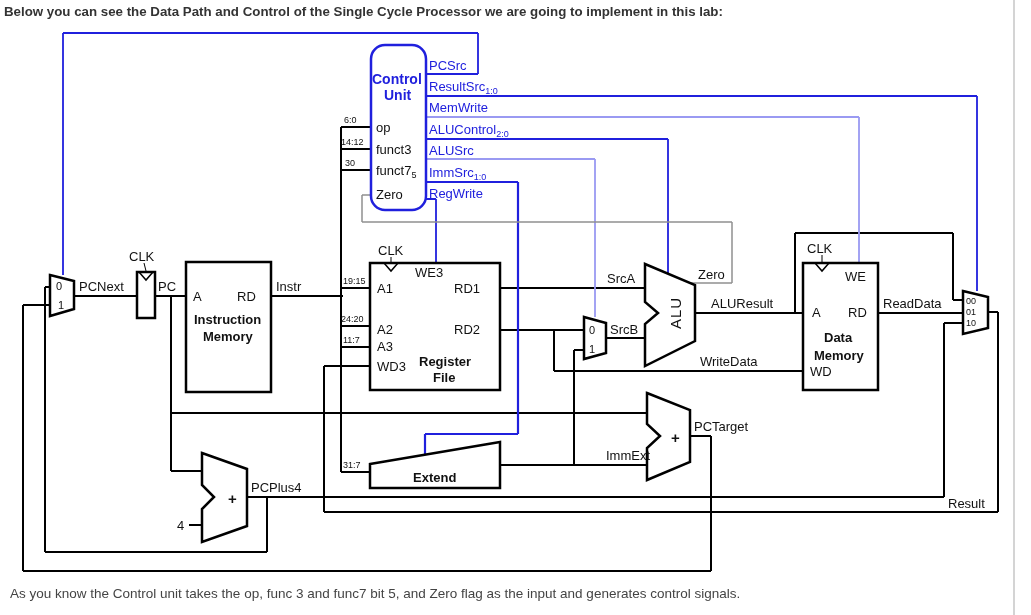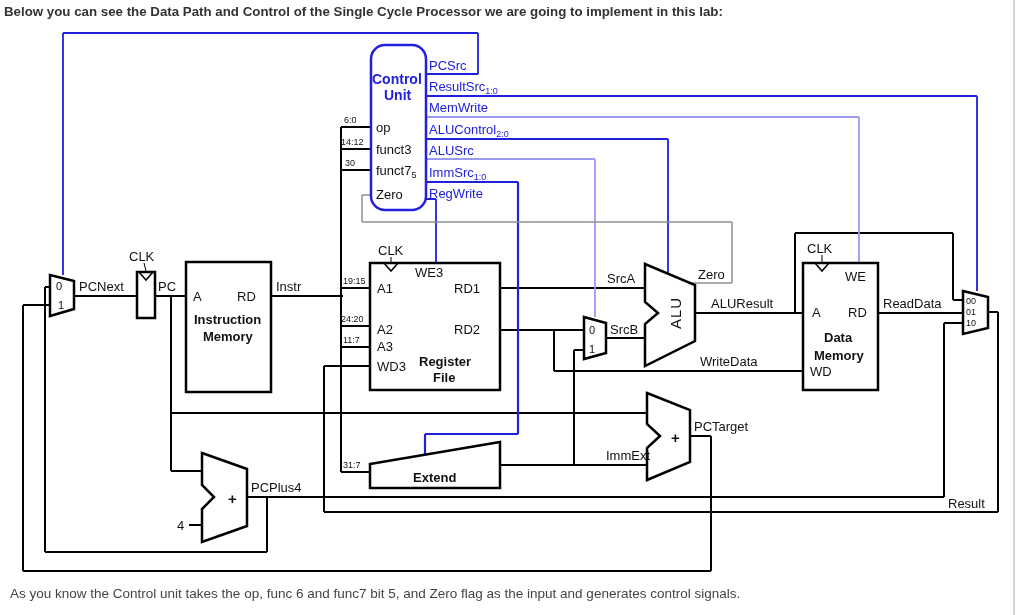--- a/index.html
+++ b/index.html
@@ -153,14 +153,14 @@
     <text class="sig" x="711" y="308">ALUResult</text>
     <text class="sig" x="700" y="366">WriteData</text>
     <text class="sig" x="883" y="308">ReadData</text>
     <text class="sig" x="606" y="460">ImmExt</text>
     <text class="sig" x="251" y="492">PCPlus4</text>
     <text class="sig" x="694" y="431">PCTarget</text>
     <text class="sig" x="948" y="508">Result</text>
   </svg>
 
   <div class="right-border"></div>
-  <div class="outro">As you know the Control unit takes the op, func 6 and func7 bit 5, and Zero flag as the input and generates control signals.</div>
+  <div class="outro">As you know the Control unit takes the op, func 3 and func7 bit 5, and Zero flag as the input and generates control signals.</div>
 </div>
 
 </body></html>

